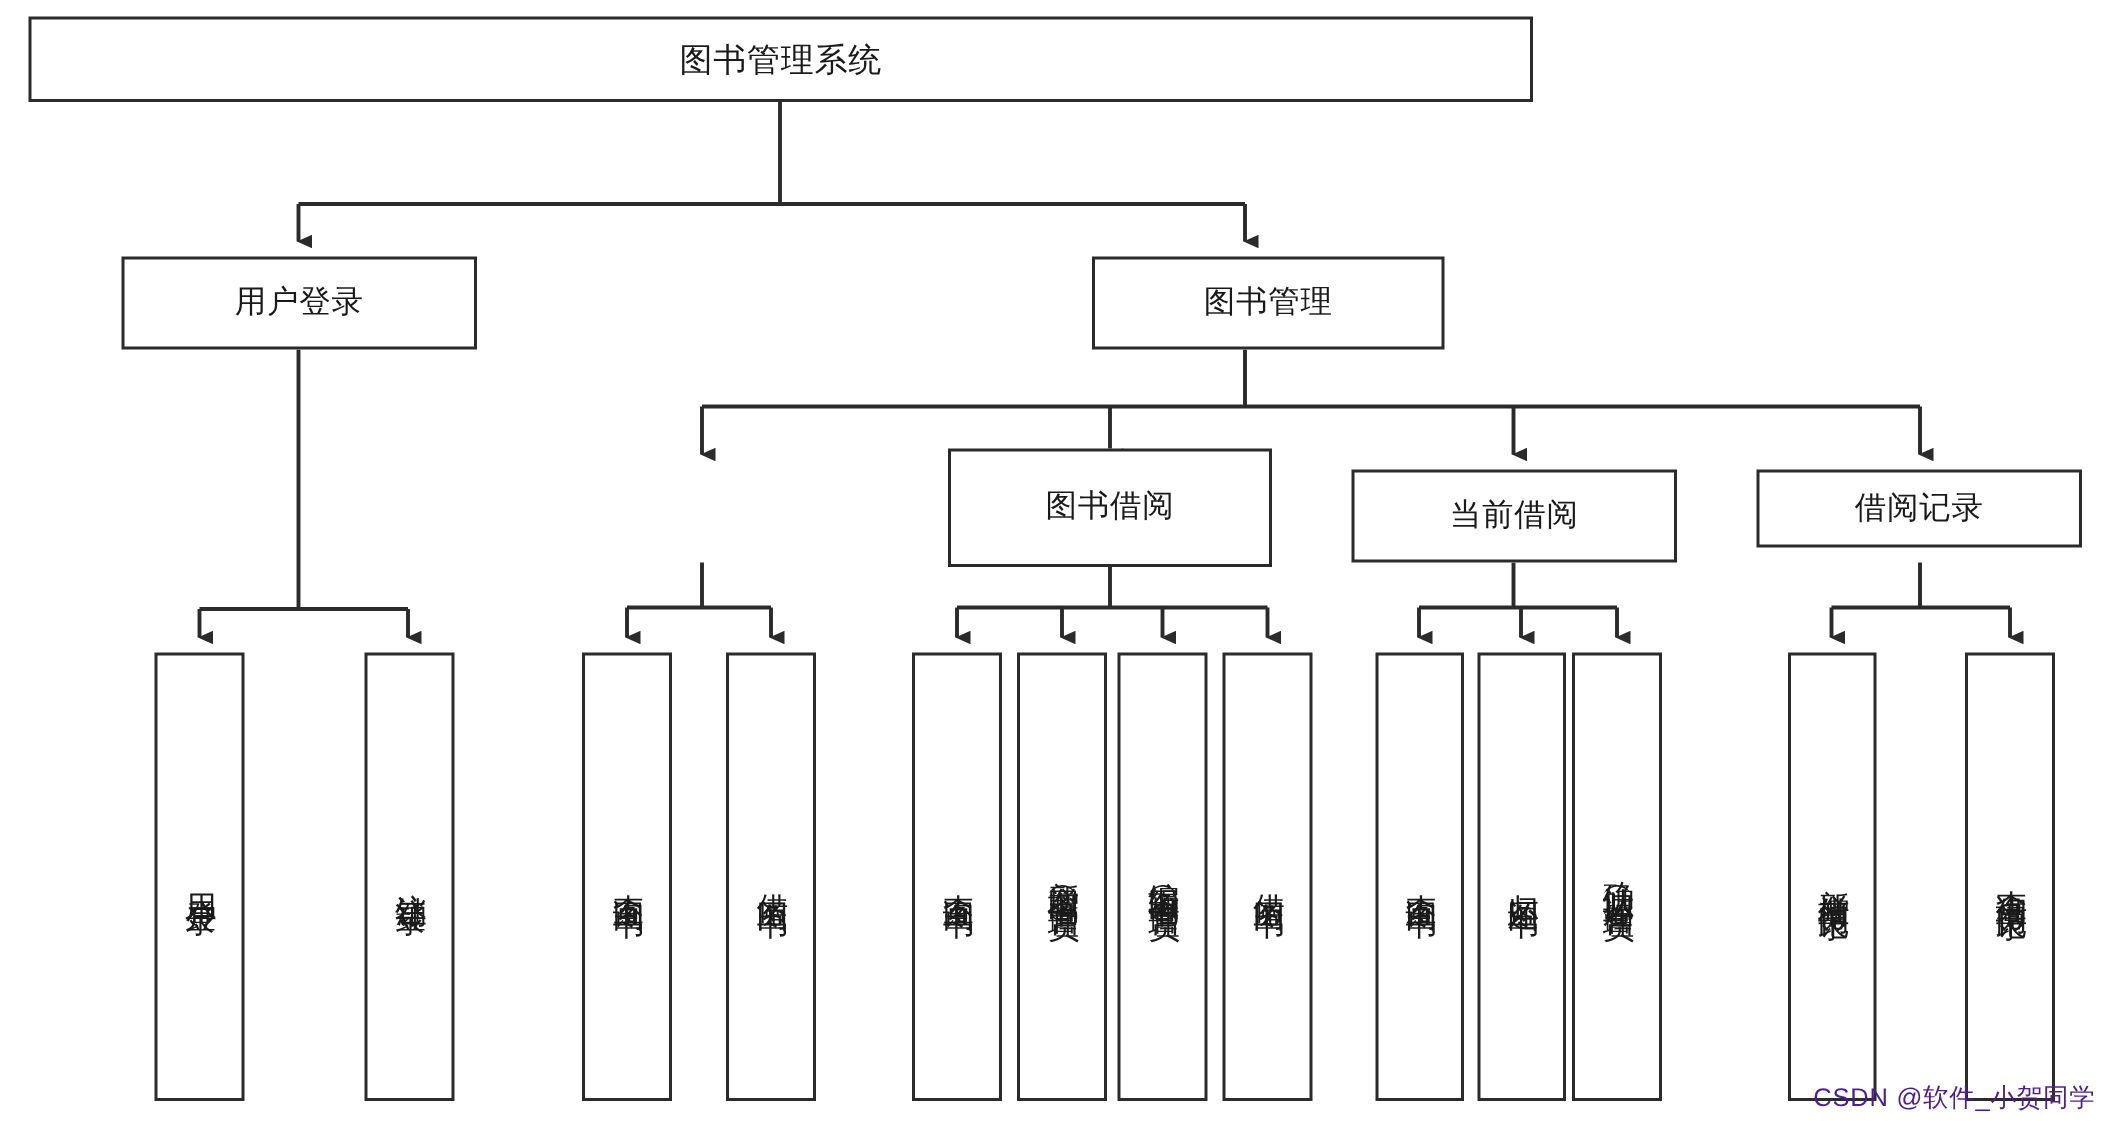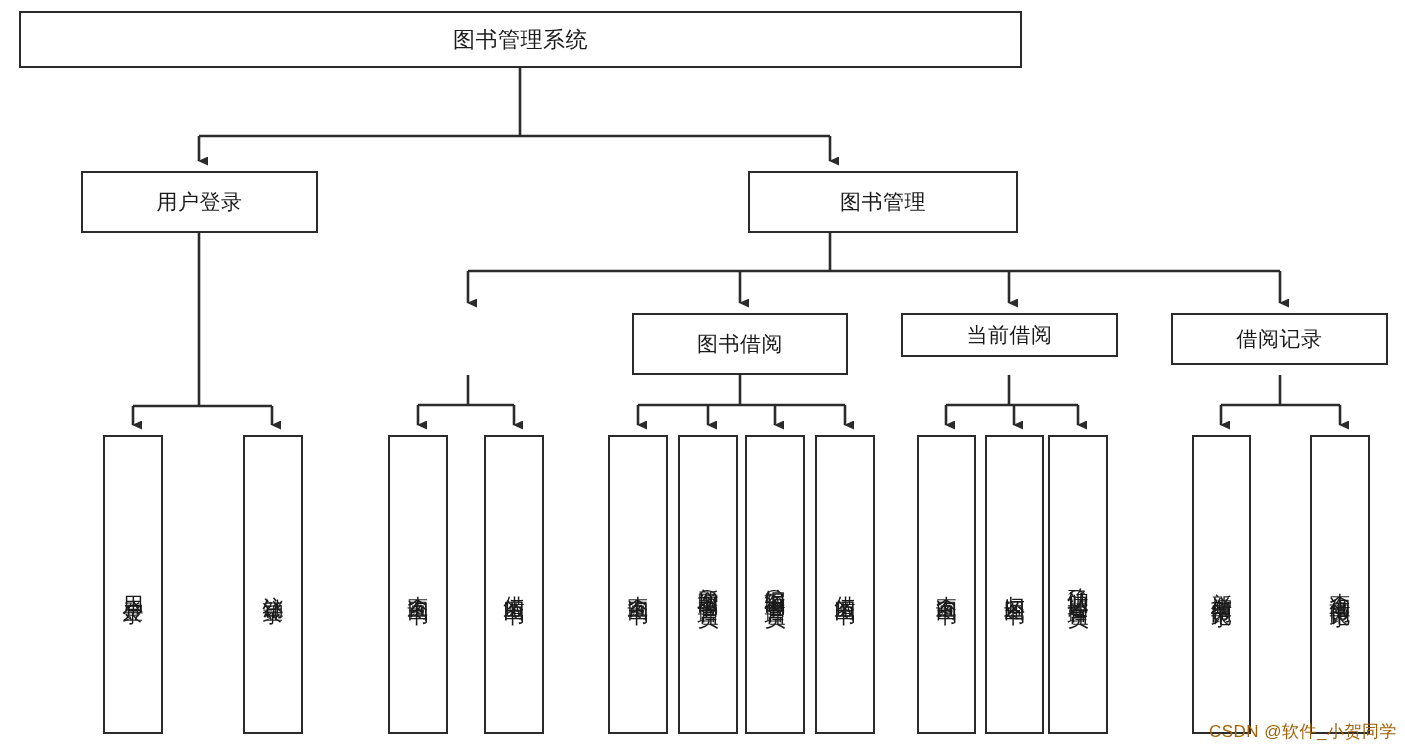--- a/index.html
+++ b/index.html
@@ -61,21 +61,21 @@
     font-size: 21px;
     line-height: 1.05;
     letter-spacing: 3px;
     white-space: nowrap;
   }
   #watermark {
     position: absolute;
     right: 8px;
     bottom: 4px;
     font-size: 17px;
-    color: #a16207;
+    color: #4c1d95;
     letter-spacing: 0.5px;
     white-space: nowrap;
     user-select: none;
   }
 </style>
 </head>
 <body>
 
 <div id="diagram-root">
 
@@ -130,30 +130,30 @@
   </svg>
 
   <div class="node horiz root" style="left:19px; top:11px; width:1003px; height:57px;">
     <span class="node-label">图书管理系统</span>
   </div>
 
   <div class="node horiz" style="left:81px; top:171px; width:237px; height:62px;">
     <span class="node-label">用户登录</span>
   </div>
 
-  <div class="node horiz" style="left:748px; top:171px; width:270px; height:62px;">
+  <div class="node horiz" style="left:728px; top:171px; width:235px; height:62px;">
     <span class="node-label">图书管理</span>
   </div>
 
 
-  <div class="node horiz" style="left:632px; top:313px; width:216px; height:62px;">
+  <div class="node horiz" style="left:632px; top:299px; width:216px; height:79px;">
     <span class="node-label">图书借阅</span>
   </div>
 
-  <div class="node horiz" style="left:901px; top:313px; width:217px; height:44px;">
+  <div class="node horiz" style="left:901px; top:313px; width:217px; height:62px;">
     <span class="node-label">当前借阅</span>
   </div>
 
   <div class="node horiz" style="left:1171px; top:313px; width:217px; height:52px;">
     <span class="node-label">借阅记录</span>
   </div>
 
   <div class="node vert" style="left:103px; top:435px; width:60px; height:299px;">
     <span class="node-label">用户登录</span>
   </div>

